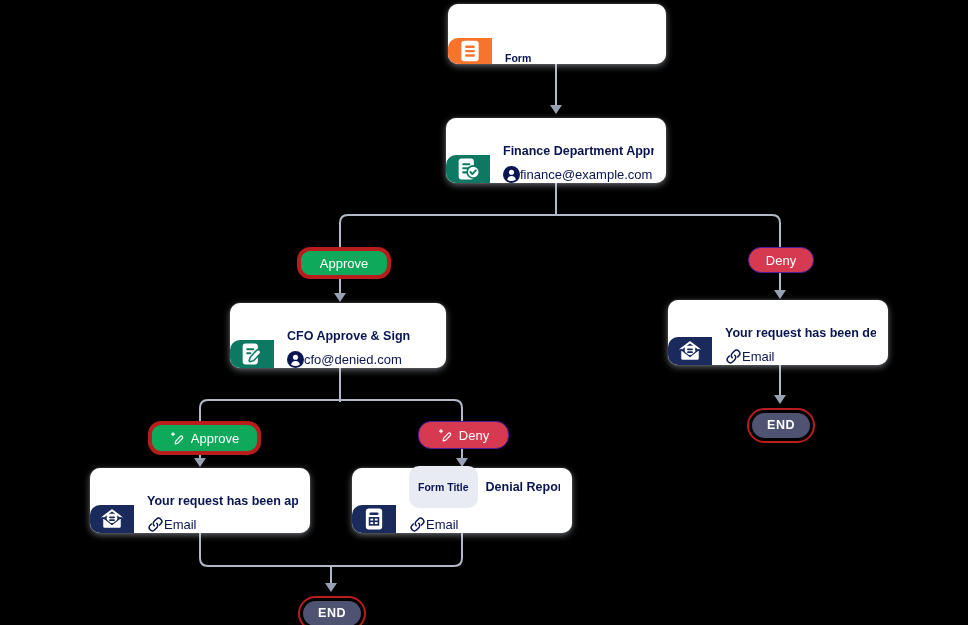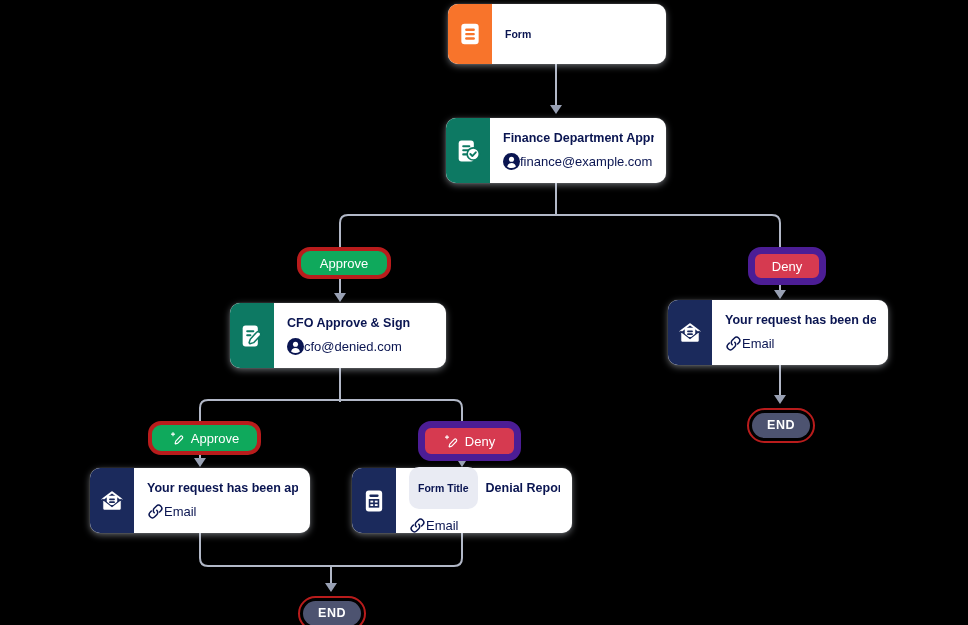--- a/index.html
+++ b/index.html
@@ -7,20 +7,21 @@
     position:relative;width:968px;height:625px;background:#000;overflow:hidden;
     font-family:"Liberation Sans", sans-serif;color:#0a1551;
   }
   .edges{position:absolute;left:0;top:0;z-index:0;}
   .edges path{stroke:#b2b8c7;stroke-width:2;fill:none;}
   .edges polygon{fill:#98a0b3;}
   
   .node{
     position:absolute;display:flex;background:#fff;border-radius:10px;z-index:1;
     box-shadow:0 2px 7px rgba(226,232,244,0.45), 0 0 1px rgba(255,255,255,0.55);
+    align-items:flex-end;
   }
   .node-icon{
     flex:0 0 44px;display:flex;align-items:center;justify-content:center;
     border-radius:10px 0 0 10px;
   }
   .icon-orange{background:#f8742b;}
   .icon-teal{background:#0d7963;}
   .icon-navy{background:#1b2a5c;}
   .node-body{
     display:flex;flex-direction:column;justify-content:center;gap:8px;
@@ -36,21 +37,21 @@
   .badge{
     background:#e9ebf3;color:#0a1551;font-size:10.5px;font-weight:bold;
     padding:15px 9px;border-radius:10px;
   }
   
   .pill{
     position:absolute;z-index:2;display:flex;align-items:center;justify-content:center;
     gap:6px;border-radius:13px;color:#fff;font-size:13px;font-weight:500;
   }
   .pill-green{background:#0fa95c;border:4px solid #b91c1c;}
-  .pill-red{background:#d63a50;border:7px solid #4c1d95;}
+  .pill-red{background:#d63a50;border:1px solid #4c1d95;}
   
   .end-wrap{
     position:absolute;z-index:2;border:2px solid #b91c1c;border-radius:21px;padding:3px;
   }
   .end-pill{
     background:#4d5370;border-radius:15px;padding:6px 15px;color:#fff;
     font-size:12.5px;font-weight:bold;letter-spacing:0.6px;line-height:1;
   }
 </style>
 </head>

